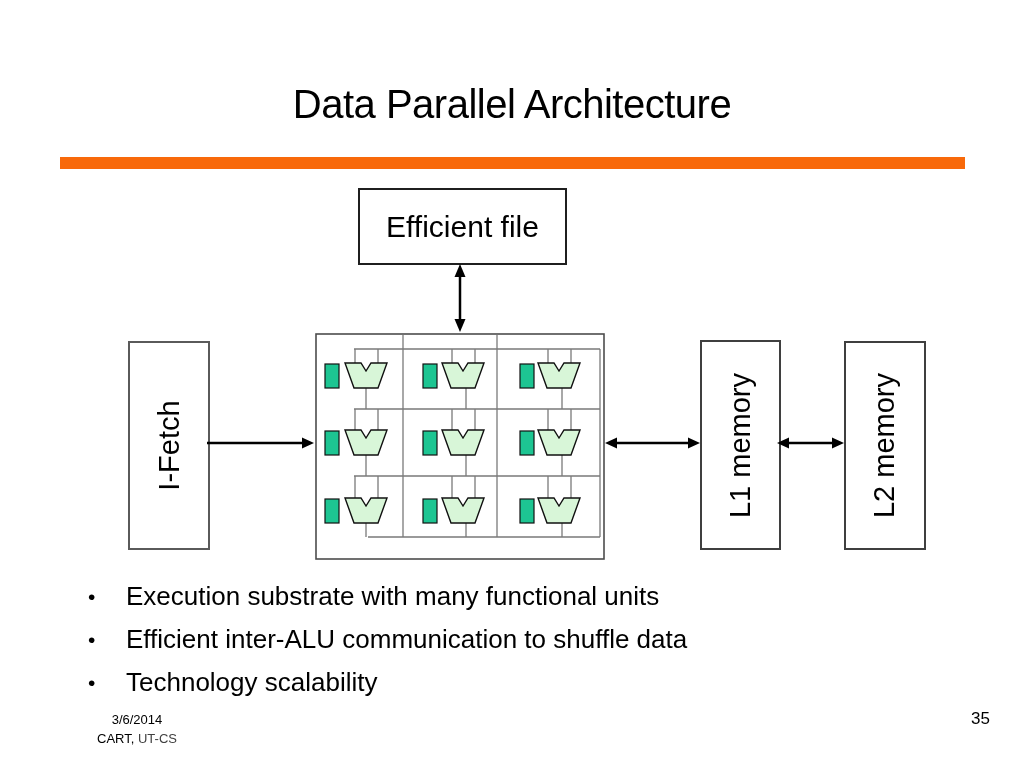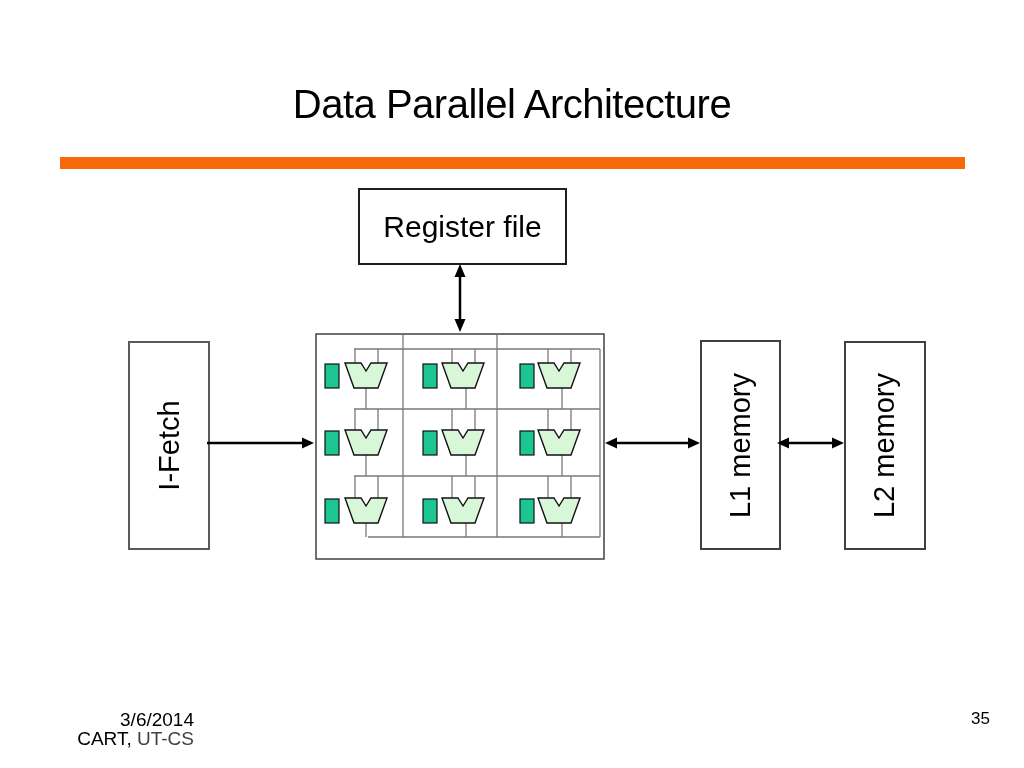--- a/index.html
+++ b/index.html
@@ -28,35 +28,35 @@
   .vbox span{transform:rotate(-90deg);white-space:nowrap;}
 
   #alu-array{position:absolute;left:315px;top:333px;}
   #arrows{position:absolute;left:0;top:0;pointer-events:none;}
 
   .bullets{position:absolute;left:88px;top:575px;width:880px;list-style:none;margin:0;padding:0;}
   .bullets li{position:relative;padding-left:38px;font-size:26px;line-height:43px;height:43px;white-space:nowrap;}
   .bullets li::before{content:"\2022";position:absolute;left:0;top:0;font-size:21px;line-height:43px;}
 
   .footer{
-    position:absolute;left:44px;top:710px;width:150px;
-    text-align:right;font-size:19px;line-height:19px;
+    position:absolute;left:62px;top:710px;width:150px;
+    text-align:center;font-size:13px;line-height:19px;
   }
   .page-num{position:absolute;left:946px;top:709px;width:44px;font-size:17px;text-align:right;}
 </style>
 </head>
 <body>
 
 <div class="slide">
 
   <h1 class="title">Data Parallel Architecture</h1>
   <div class="accent-bar" style="background: rgb(248, 105, 10);"></div>
 
   <div class="box register">
-    <span>Register file</span>
+    <span>Efficient file</span>
   </div>
 
   <div class="box vbox ifetch">
     <span>I-Fetch</span>
   </div>
 
   <svg id="alu-array" width="290" height="227" viewBox="0 0 290 227" xmlns="http://www.w3.org/2000/svg">
       <rect x="1" y="1" width="288" height="225" fill="#ffffff" stroke="#4D4D4D" stroke-width="1.6"></rect>
       <path d="M39 16H285 M39 76H285 M39 143H285 M53 204H285" stroke="#7A7A7A" stroke-width="1.3" fill="none"></path>
       <path d="M88 2V204 M182 2V204 M285 16V204" stroke="#7A7A7A" stroke-width="1.3" fill="none"></path>
@@ -112,20 +112,25 @@
     </g>
     <g stroke="#000" stroke-width="2.5">
       <line x1="789" y1="443" x2="832" y2="443"></line>
     </g>
     <g fill="#000" stroke="none">
       <polygon points="777,443 789,437.5 789,448.5"></polygon>
       <polygon points="844,443 832,437.5 832,448.5"></polygon>
     </g>
   </svg>
 
+  <ul class="bullets">
+    <li>Execution substrate with many functional units</li>
+    <li>Efficient inter-ALU communication to shuffle data</li>
+    <li>Technology scalability</li>
+  </ul>
 
   <div class="footer">
     <div>3/6/2014</div>
     <div><span>CART,</span> <span style="color: #404040;">UT-CS</span></div>
   </div>
 
   <div class="page-num">35</div>
 
 </div>
 

